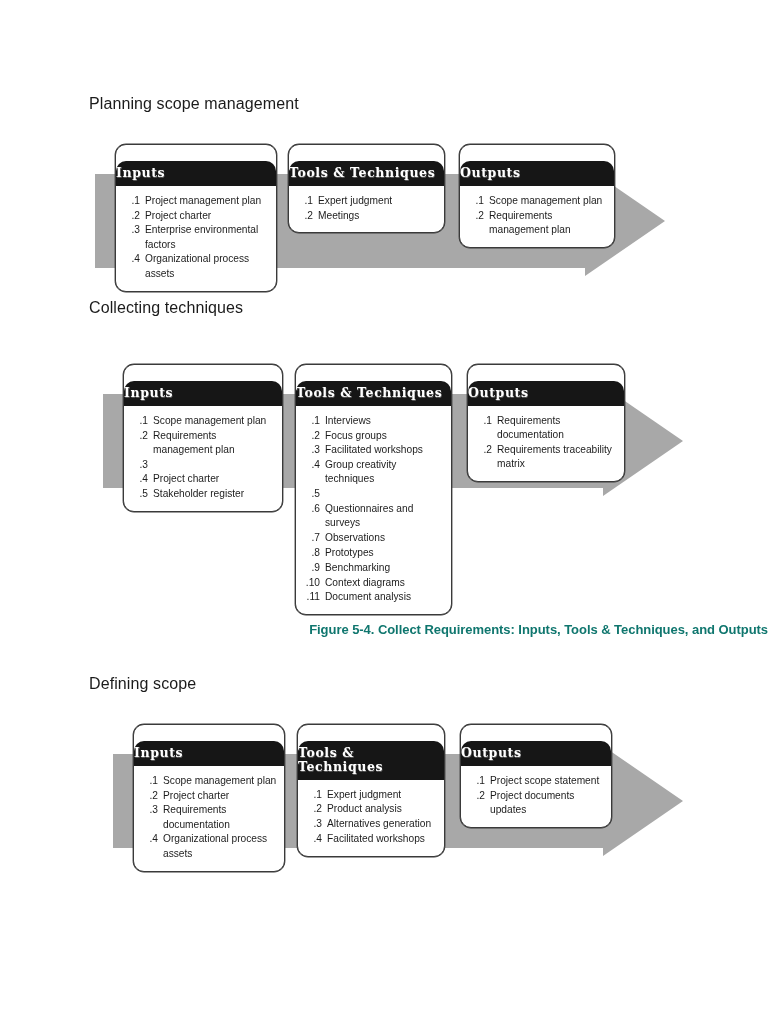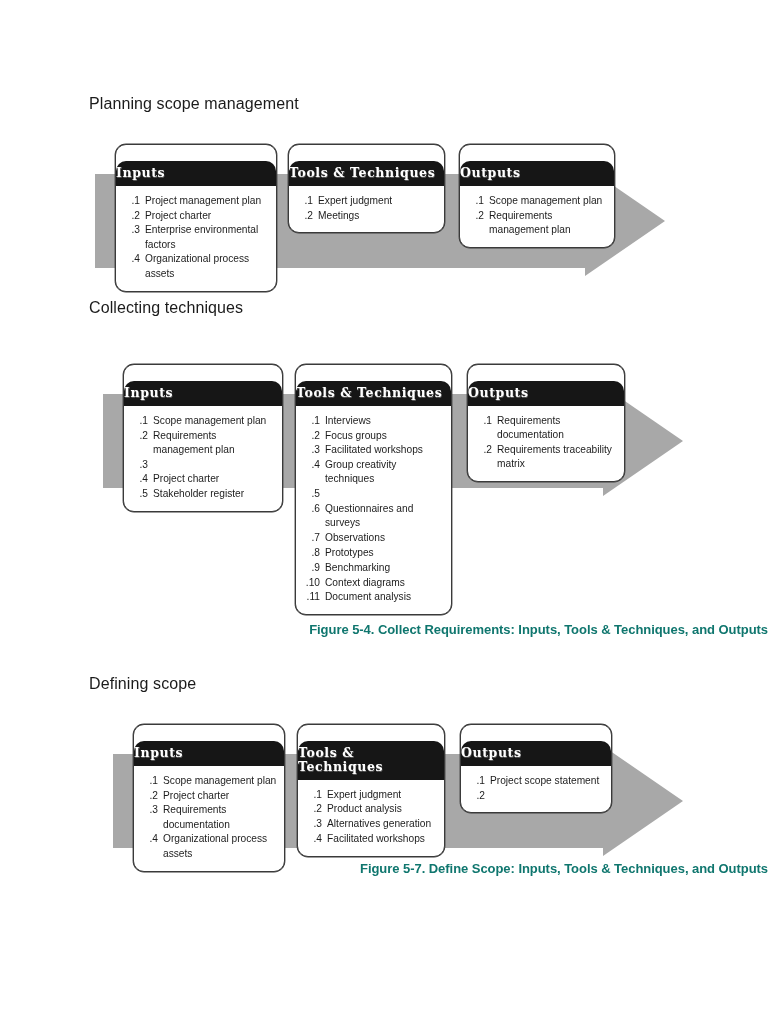--- a/index.html
+++ b/index.html
@@ -349,21 +349,21 @@
     <div class="itto-box" style="left:460px; top:724px; width:152px;">
       <div class="itto-header">Outputs</div>
       <div class="itto-body">
         <ul class="itto-list">
           <li class="itto-item">
             <span class="itto-num">.1</span>
             <span class="itto-text">Project scope statement</span>
           </li>
           <li class="itto-item">
             <span class="itto-num">.2</span>
+            <span class="itto-text">Project documents updates</span>
           </li>
         </ul>
       </div>
     </div>
   </div>
 
-  <div class="figure-caption" style="left:0; top:861px; width:768px;">Figure 5-7. Define Scope: Inputs, Tools &amp; Techniques, and Outputs</div>
 
 </div>
 
 </body></html>

